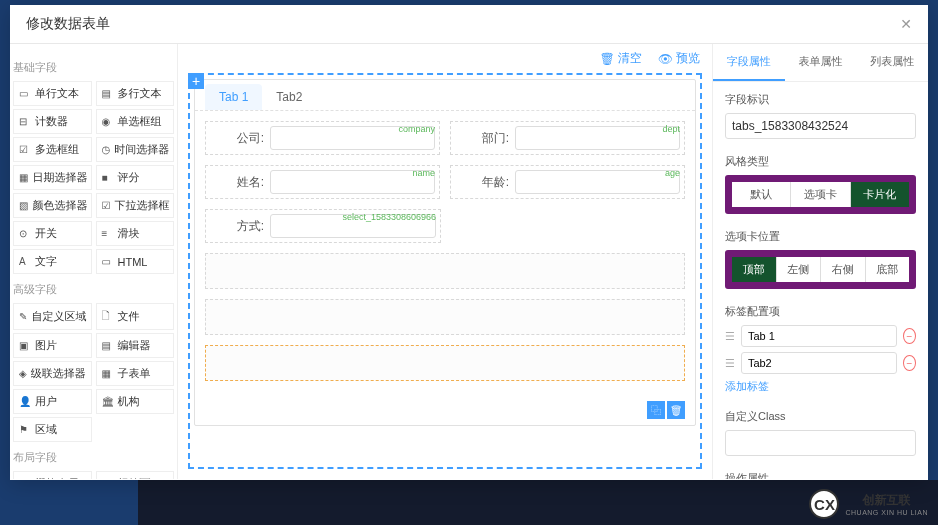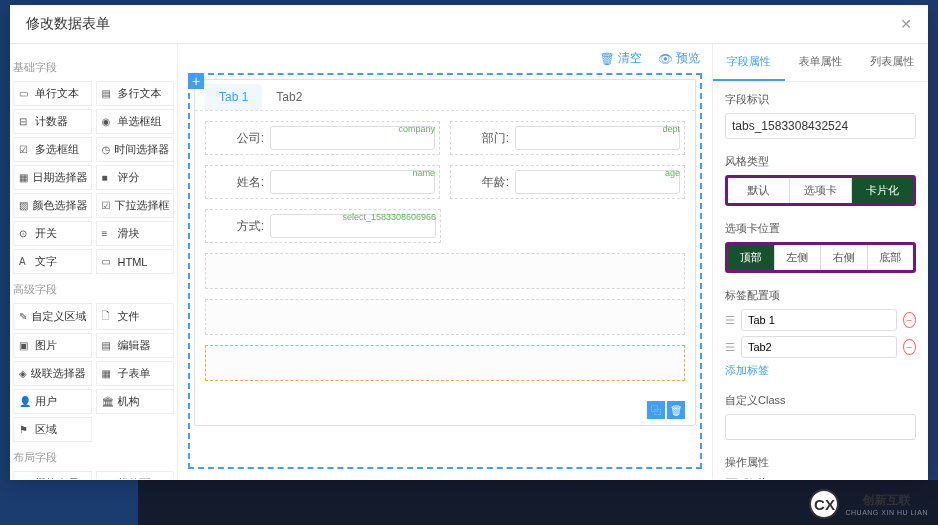--- a/index.html
+++ b/index.html
@@ -220,21 +220,21 @@
     .prop-input {
       width: 100%;
       border: 1px solid #ddd;
       border-radius: 3px;
       padding: 5px 6px;
       font-size: 12px;
       color: #333;
     }
     .btn-group {
       display: flex;
-      border: 3px solid #701a75;
+      border: 7px solid #701a75;
       border-radius: 3px;
       overflow: hidden;
     }
     .btn-group button {
       flex: 1;
       border: none;
       background: #fff;
       padding: 5px 4px;
       font-size: 11px;
       cursor: pointer;

